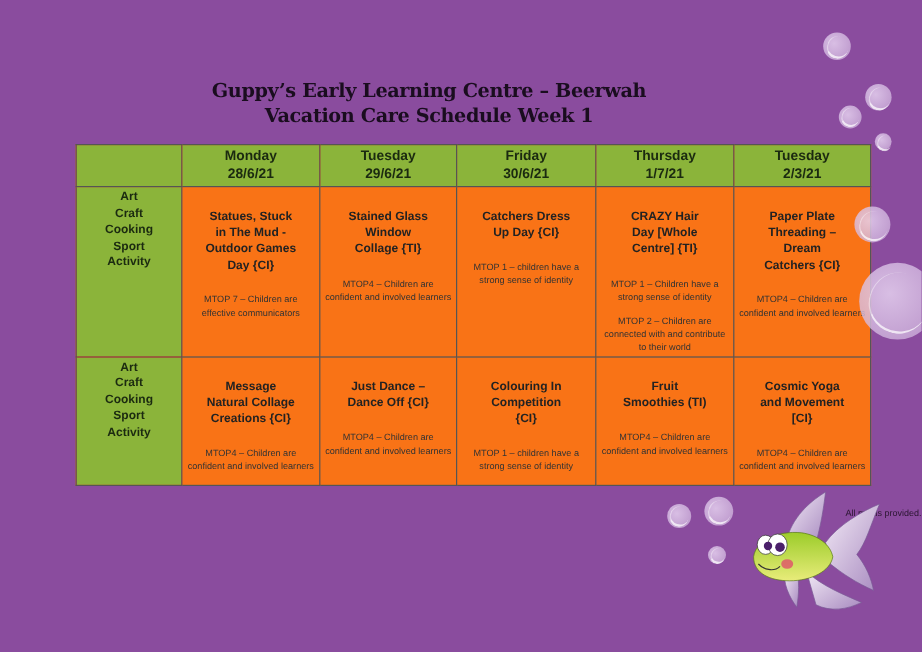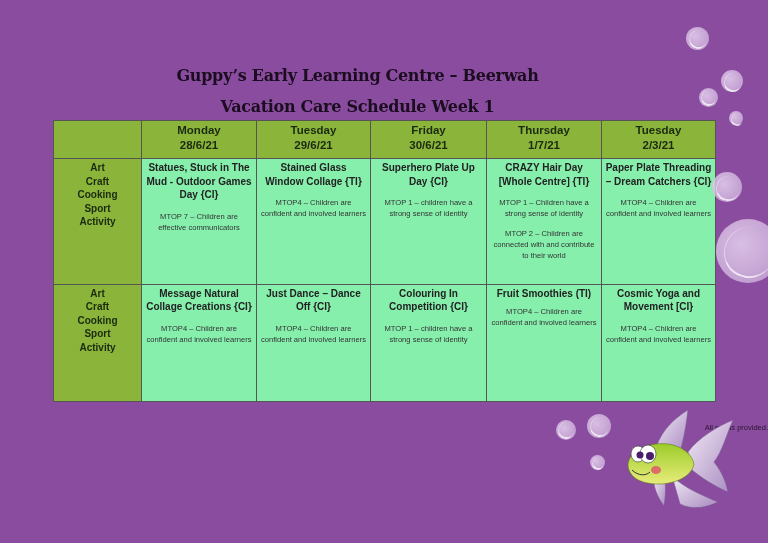--- a/index.html
+++ b/index.html
@@ -7,43 +7,43 @@
     width:768px; height:543px; overflow:hidden; position:relative;
     background:#8a4c9e;
     font-family: "Liberation Sans", sans-serif;
   }
   .title {
     position:absolute; left:0; width:715px; text-align:center;
     font-family: "DejaVu Serif", "Liberation Serif", serif;
     font-weight:bold; color:#1a0d1f;
   }
   #title1 { top:66px; font-size:16px; letter-spacing:-0.3px; }
-  #title2 { top:97px; font-size:16px; letter-spacing:-0.3px; }
+  #title2 { top:87px; font-size:16px; letter-spacing:-0.3px; }
 
   table.sched {
-    position:absolute; left:53px; top:120px;
+    position:absolute; left:63px; top:120px;
     width:662px; height:282px;
     border-collapse:collapse; table-layout:fixed;
-    background:#86efac;
+    background:#f97316;
   }
   table.sched td, table.sched th {
     border:1px solid #555;
     vertical-align:top; text-align:center;
     padding:2px 3px;
     overflow:hidden;
   }
   .green { background:#8bb43a; }
   th.day {
     font-size:11.5px; font-weight:bold; color:#1b2a10; line-height:15px;
     vertical-align:middle; padding:1px 2px;
   }
   td.label {
     font-size:10px; font-weight:bold; color:#1b2a10; line-height:13.5px;margin-top:10px;
   }
-  .act-title { font-size:10px; font-weight:bold; color:#222; line-height:13.5px; margin:0; }
+  .act-title { font-size:10px; font-weight:bold; color:#222; line-height:13.5px; margin:16px; }
   .outcome { font-size:7.6px; color:#333; line-height:11px; margin:9px 0 0 0; }
   td.quiet-text { font-size:10px; color:#222; vertical-align:top; padding-top:3px; }
 
   .footer {
     position:absolute; top:423px; left:0; width:768px; text-align:right;
     font-size:7.5px; color:#2a1530;
   }
 
   .bubble {
     position:absolute; border-radius:50%;
@@ -109,21 +109,21 @@
     </td>
     <td>
       <p class="act-title">Statues, Stuck in The Mud - Outdoor Games Day {CI}</p>
       <p class="outcome">MTOP 7 – Children are effective communicators</p>
     </td>
     <td>
       <p class="act-title">Stained Glass Window Collage {TI}</p>
       <p class="outcome">MTOP4 – Children are confident and involved learners</p>
     </td>
     <td>
-      <p class="act-title">Superhero Plate Up Day {CI}</p>
+      <p class="act-title">Catchers Dress Up Day {CI}</p>
       <p class="outcome">MTOP 1 – children have a strong sense of identity</p>
     </td>
     <td>
       <p class="act-title">CRAZY Hair Day [Whole Centre] {TI}</p>
       <p class="outcome">MTOP 1 – Children have a strong sense of identity</p>
       <p class="outcome">MTOP 2 – Children are connected with and contribute to their world</p>
     </td>
     <td>
       <p class="act-title">Paper Plate Threading – Dream Catchers {CI}</p>
       <p class="outcome">MTOP4 – Children are confident and involved learners</p>

